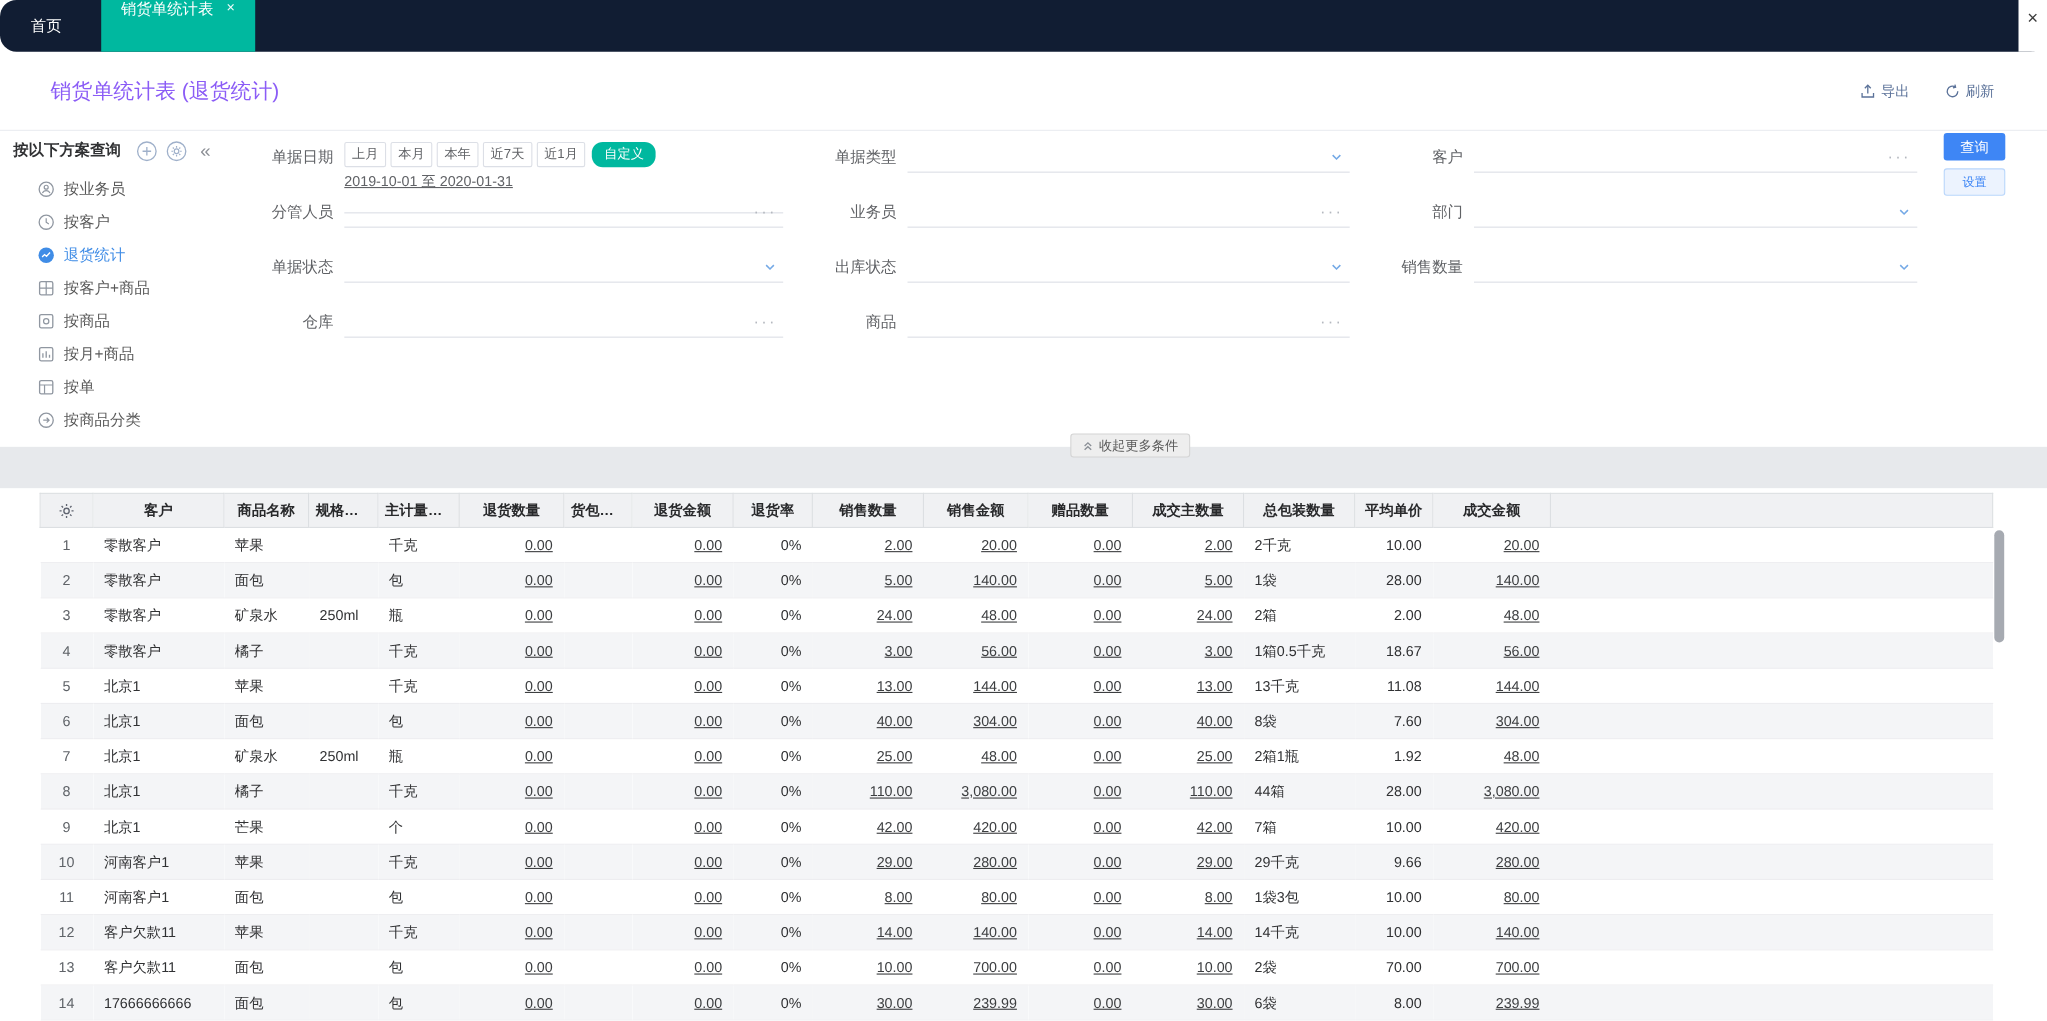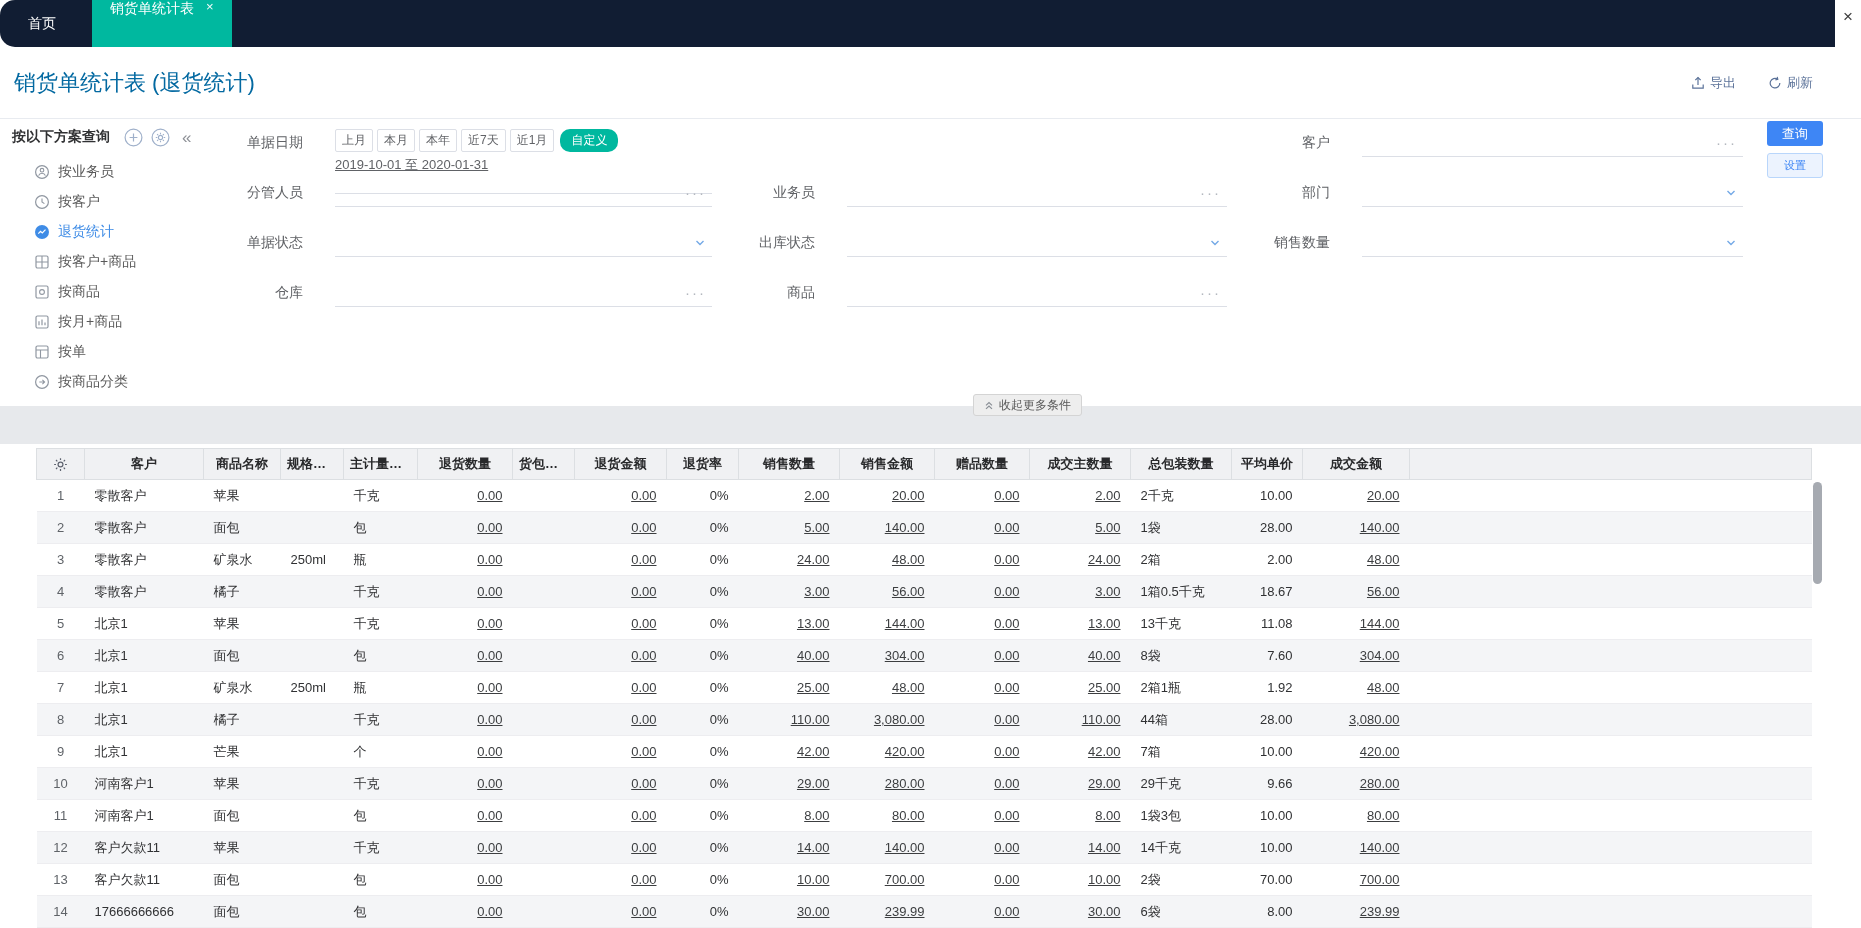--- a/index.html
+++ b/index.html
@@ -12,21 +12,21 @@
   .tab-active { display:flex; gap:12px; padding:0 18px; margin-left:16px;
     background:var(--teal,#00b89f); color:#fff; font-size:14px; cursor:pointer; }
   .tab-close { font-size:13px; line-height:1; opacity:.95; cursor:pointer; }
   .corner-close-box { position:absolute; right:0; top:0; width:26px; height:47px; background:#fff;
     display:flex; justify-content:center; }
   .corner-close { font-size:17px; color:#3c3c3c; margin-top:8px; cursor:pointer; line-height:1; }
 
   
   .page-header { height:72px; display:flex; align-items:center; padding:0 0 0 14px;
     border-bottom:1px solid #e8ebf0; background:#fff; }
-  .page-title { font-size:22px; color:#0369a1; }
+  .page-title { font-size:19px; color:#8b5cf6;margin-left:32px; }
   .header-actions { margin-left:auto; display:flex; gap:32px; margin-right:48px; }
   .h-action { display:flex; align-items:center; gap:5px; color:#5b7299; font-size:13px; cursor:pointer; }
   .h-action .h-icon { display:flex; }
 
   
   .query-section { position:relative; height:287px; background:#fff; display:flex; }
   .sidebar { width:211px; flex:none; padding:6px 0 0 12px; }
   .sidebar-head { display:flex; align-items:center; gap:8px; height:24px; }
   .sidebar-title { font-size:14px; font-weight:bold; color:#303133; margin-right:6px; }
   .icon-btn { display:flex; cursor:pointer; }
@@ -34,21 +34,21 @@
   .side-list { margin-top:8px; }
   .side-item { display:flex; align-items:center; gap:8px; height:30px; padding-left:22px;
     font-size:14px; color:#595959; cursor:pointer; }
   .side-item .side-icon { color:#9097a1; display:flex; }
   .side-item.active { color:var(--blue-side,#3f8ce6); }
   .side-item.active .side-icon { color:var(--blue-side,#3f8ce6); }
 
   .filter-panel { flex:1; position:relative; padding:10px 0 0 26px; }
   .filter-grid { display:grid; grid-template-columns:475px 478px 479px; column-gap:37px;
     grid-auto-rows:50px; }
-  .filter-cell { display:flex; align-items:flex-start;gap:22px; }
+  .filter-cell { display:flex; align-items:flex-start; }
   .filter-label { flex:none; width:76px; text-align:right; padding-right:10px;
     font-size:14px; color:#606266; line-height:26px; white-space:nowrap; }
   .filter-input { flex:1; height:28px; border-bottom:1px solid #dcdfe6; display:flex;
     align-items:center; justify-content:flex-end; padding-right:6px; cursor:pointer; }
   .dots { color:#b4b8bf; font-size:15px; letter-spacing:2px; line-height:1; }
   .chevron { display:flex; }
 
   .date-cell { align-items:flex-start; }
   .date-box { flex:1; border-bottom:1px solid #dcdfe6; padding-bottom:19px; cursor:pointer; }
   .preset-row { display:flex; align-items:center; }
@@ -239,20 +239,30 @@
                 <span class="preset-chip">本月</span>
                 <span class="preset-chip">本年</span>
                 <span class="preset-chip">近7天</span>
                 <span class="preset-chip">近1月</span>
               </span>
             <span class="custom-badge">自定义</span>
           </div>
           <div class="date-range">2019-10-01 至 2020-01-31</div>
         </div>
       </div>
+    <div class="filter-cell" style="grid-area: 1 / 2;">
+          <span class="filter-label">单据类型</span>
+          <span class="filter-input">
+            <span class="chevron">
+              <svg width="12" height="12" viewBox="0 0 12 12">
+                <path d="M2.5 4L6 7.5 9.5 4" fill="none" stroke="#74a9e6" stroke-width="1.4"></path>
+              </svg>
+            </span>
+          </span>
+        </div>
         <div class="filter-cell" style="grid-area: 1 / 3;">
           <span class="filter-label">客户</span>
           <span class="filter-input">
             <span class="dots">···</span>
           </span>
         </div>
         <div class="filter-cell" style="grid-area: 2 / 1;">
           <span class="filter-label">分管人员</span>
           <span class="filter-input">
             <span class="dots">···</span>

